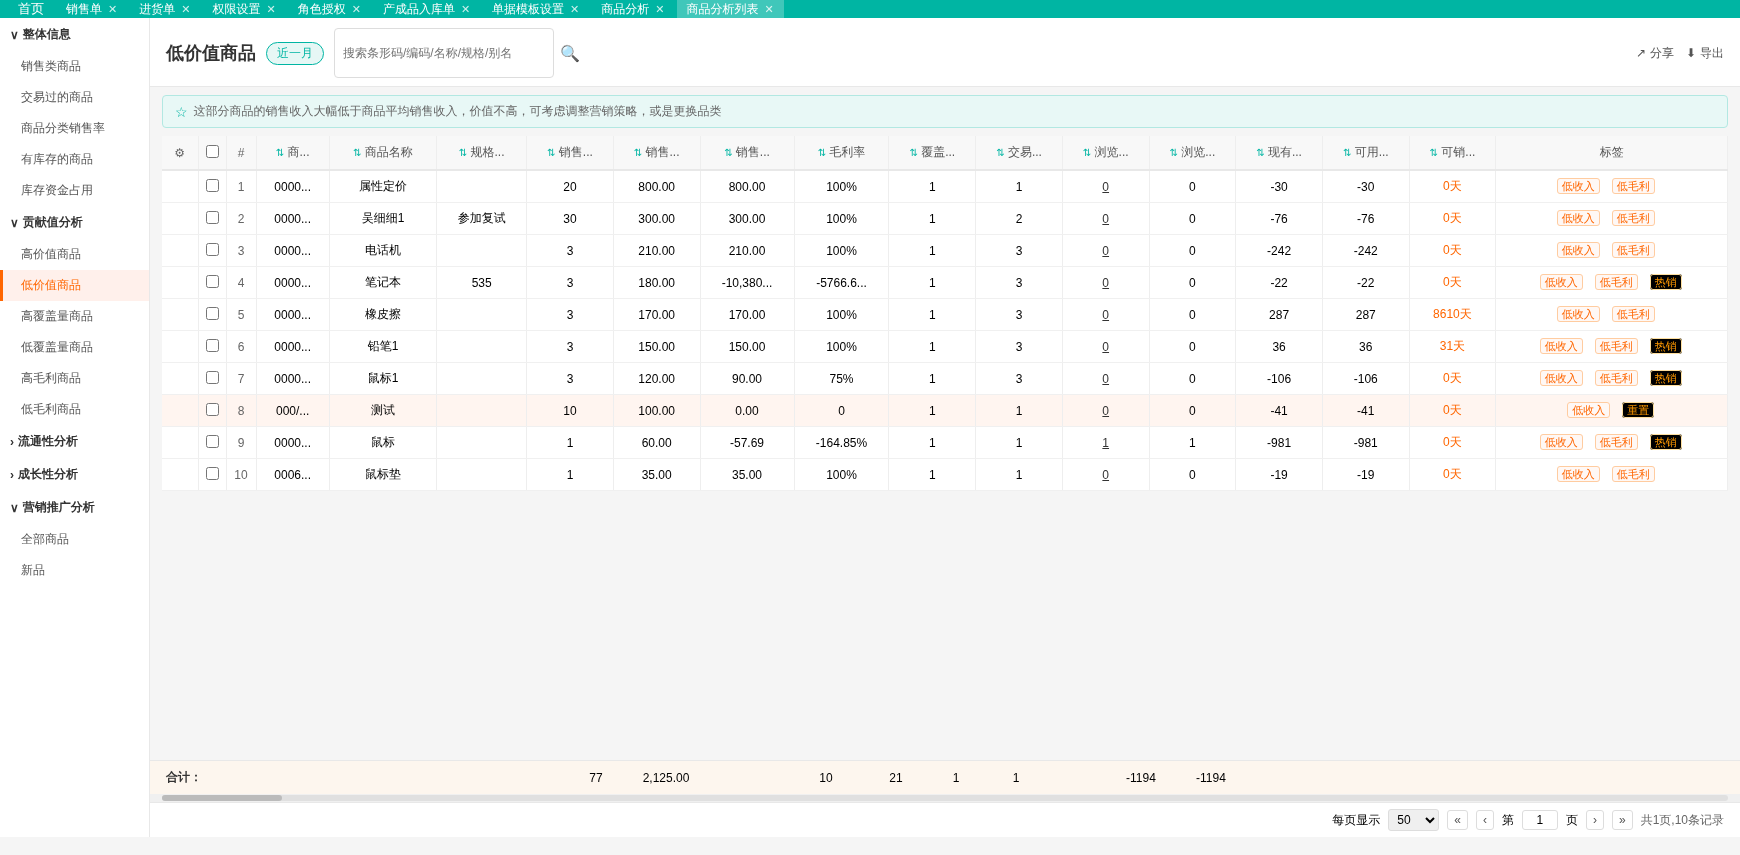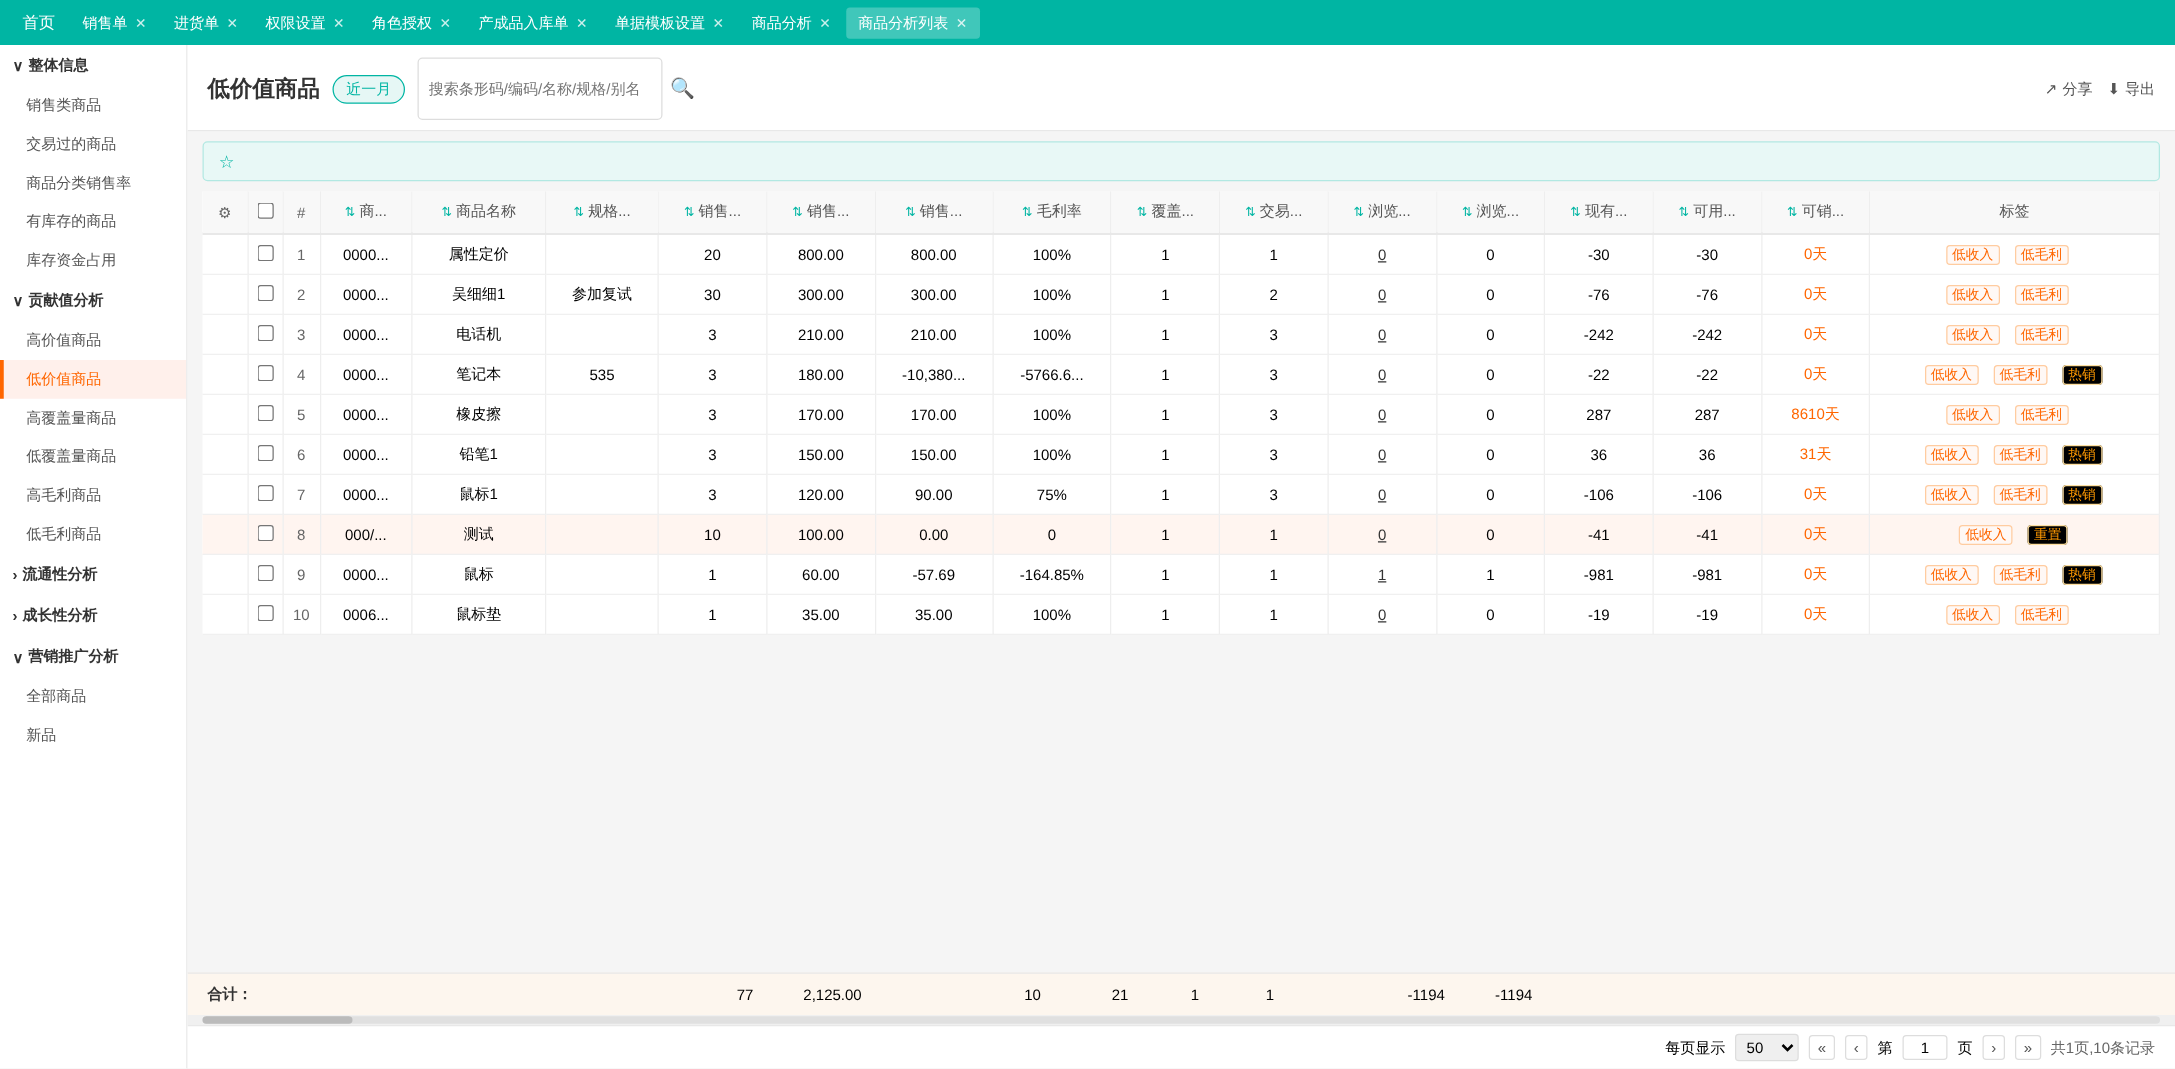--- a/index.html
+++ b/index.html
@@ -3,21 +3,21 @@
   <meta charset="utf-8">
   <style>
     * { box-sizing: border-box; margin: 0; padding: 0; font-family: 'Microsoft YaHei', Arial, sans-serif; font-size: 12px; }
     body { background: #f5f5f5; overflow-x: hidden; }
 
     
     .top-nav {
       display: flex;
       align-items: center;
       background: #00b5a3;
-      height: 36px;
+      height: 18px;
       padding: 0 8px;
       color: #fff;
       gap: 2px;
       flex-shrink: 0;
     }
     .nav-item {
       padding: 4px 10px;
       cursor: pointer;
       border-radius: 3px;
       white-space: nowrap;
@@ -91,21 +91,21 @@
       border-radius: 12px;
       color: #00b5a3;
       background: #e6f7f5;
       cursor: pointer;
       font-size: 12px;
     }
     .search-box {
       border: 1px solid #ddd;
       border-radius: 4px;
       padding: 17px 8px;
-      width: 196px;
+      width: 220px;
       color: #0c4a6e;
       outline: none;
     }
     .search-icon-btn {
       color: #ff6600;
       cursor: pointer;
       font-size: 16px;
       margin-left: -4px;
     }
     .header-actions {
@@ -355,20 +355,21 @@
         </div>
         <div class="action-btn">
           <span>⬇</span>
           <span>导出</span>
         </div>
       </div>
     </div>
 
     <div class="alert-banner">
       <span class="alert-icon">☆</span>
+      <span>这部分商品的销售收入大幅低于商品平均销售收入，价值不高，可考虑调整营销策略，或是更换品类</span>
     </div>
 
     <div class="table-wrapper">
       <table>
         <thead>
           <tr>
             <th class="gear-icon-cell">⚙</th>
             <th class="checkbox-cell"><input type="checkbox" style=""></th>
             <th class="num-cell">#</th>
             <th><span class="sort-indicator">⇅</span> <span>商...</span></th>

